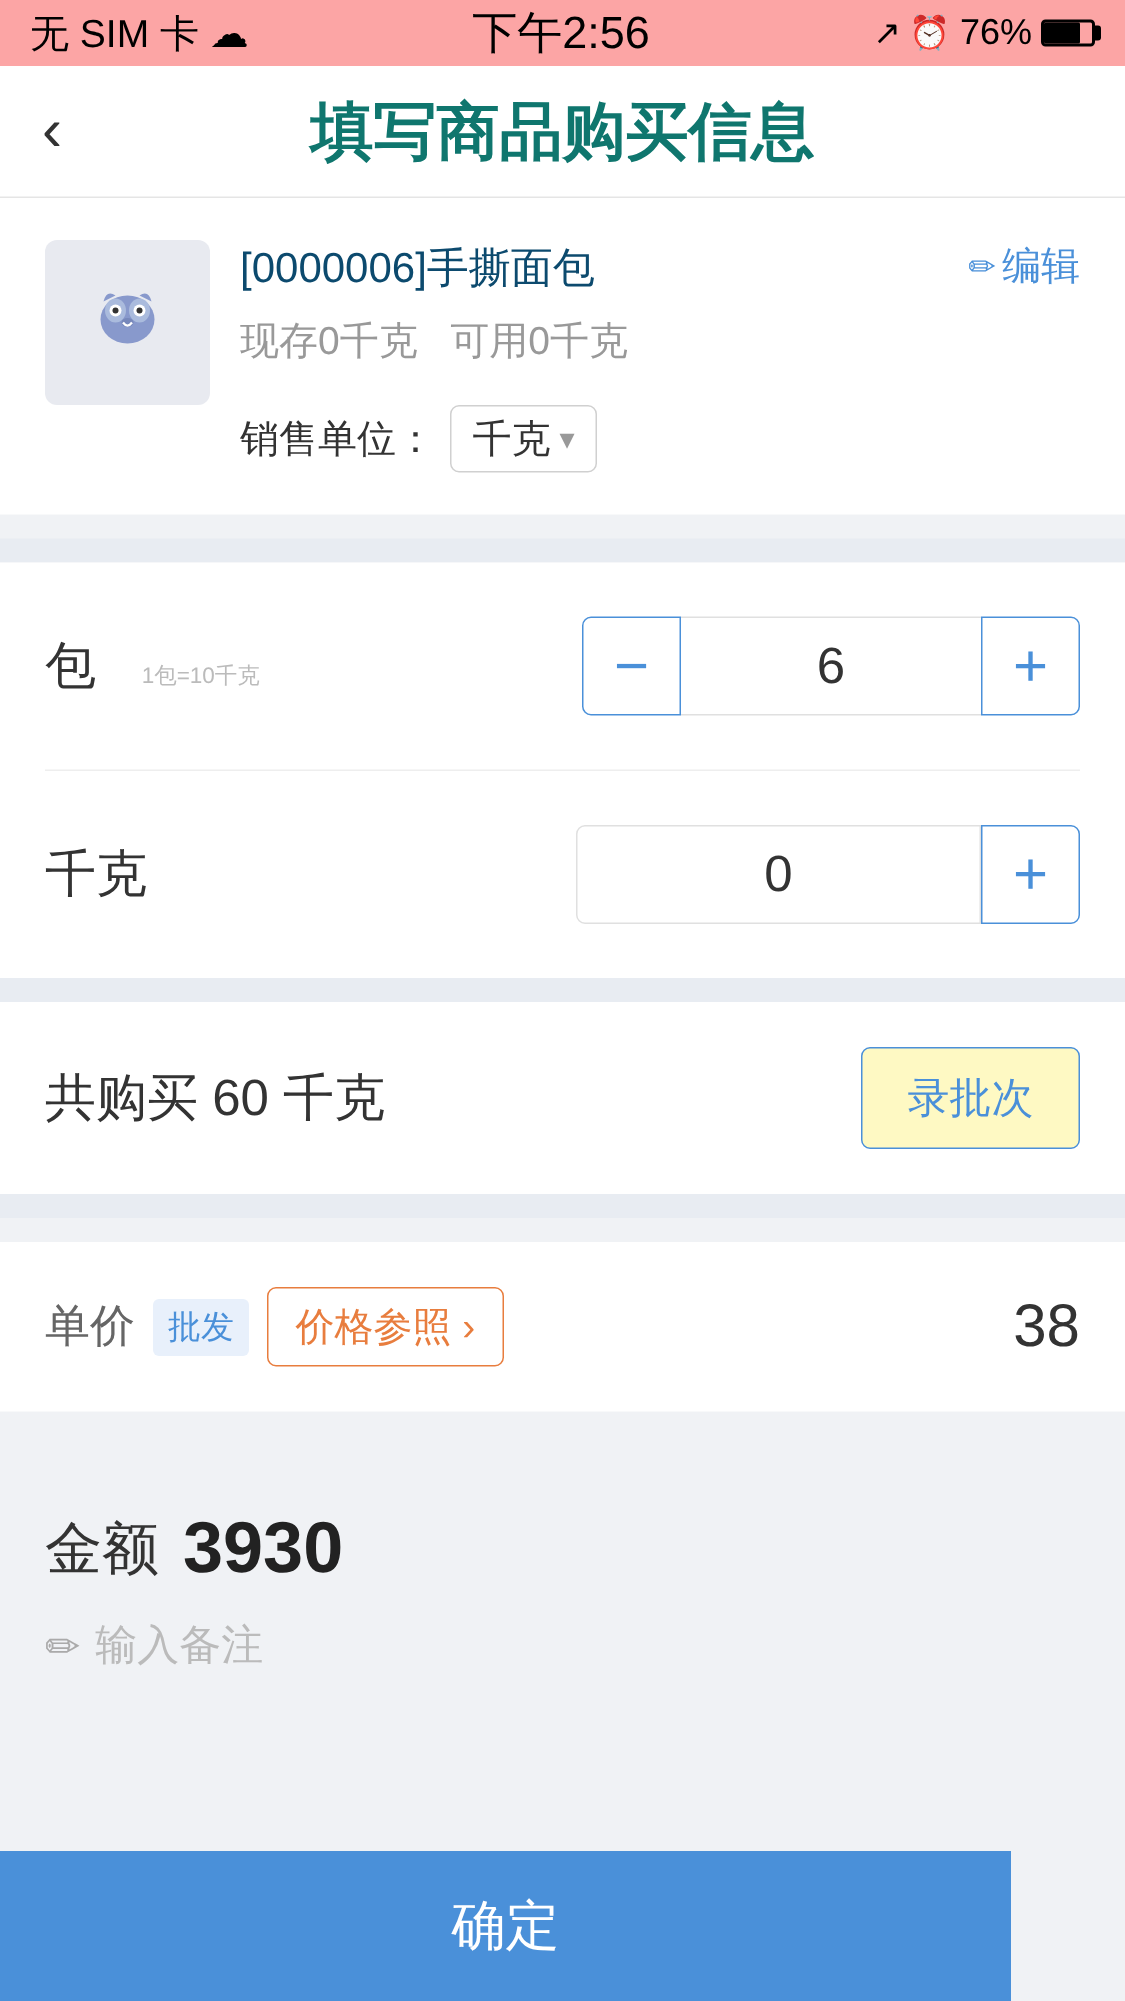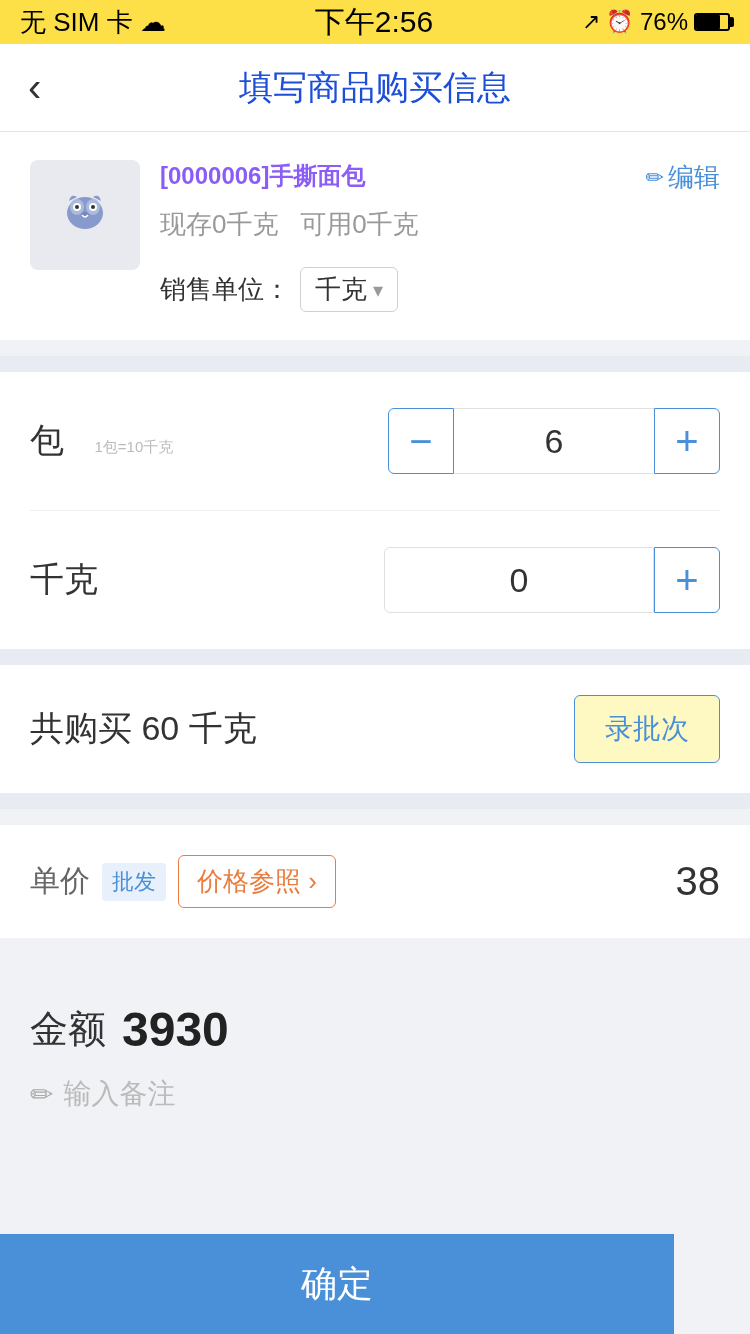--- a/index.html
+++ b/index.html
@@ -9,21 +9,21 @@
       min-height: 1334px;
       font-family: -apple-system, "PingFang SC", "Helvetica Neue", Arial, sans-serif;
       background: #f0f2f5;
       position: relative;
     }
 
     
     .status-bar {
       width: 750px;
       height: 44px;
-      background: #fde047;
+      background: #fca5a5;
       display: flex;
       align-items: center;
       justify-content: space-between;
       padding: 0 20px;
       font-size: 28px;
     }
     .status-left {
       font-size: 26px;
       color: #000;
     }
@@ -52,23 +52,23 @@
       position: relative;
     }
     .nav-back {
       position: absolute;
       left: 28px;
       font-size: 40px;
       color: #333;
       cursor: pointer;
     }
     .nav-title {
-      font-size: 34px;
-      font-weight: 400;
-      color: #1d4ed8;
+      font-size: 42px;
+      font-weight: 700;
+      color: #0f766e;
     }
 
     
     .product-card {
       background: #fff;
       padding: 28px 30px;
       display: flex;
       align-items: flex-start;
       gap: 20px;
       margin-bottom: 16px;
@@ -89,23 +89,23 @@
     }
     .product-info {
       flex: 1;
     }
     .product-header {
       display: flex;
       justify-content: space-between;
       align-items: flex-start;
     }
     .product-name {
-      font-size: 24px;
-      color: #8b5cf6;
-      font-weight: 700;
+      font-size: 28px;
+      color: #0c4a6e;
+      font-weight: 400;
     }
     .edit-btn {
       font-size: 26px;
       color: #4a90d9;
       display: flex;
       align-items: center;
       gap: 4px;
       cursor: pointer;
     }
     .product-stock {

